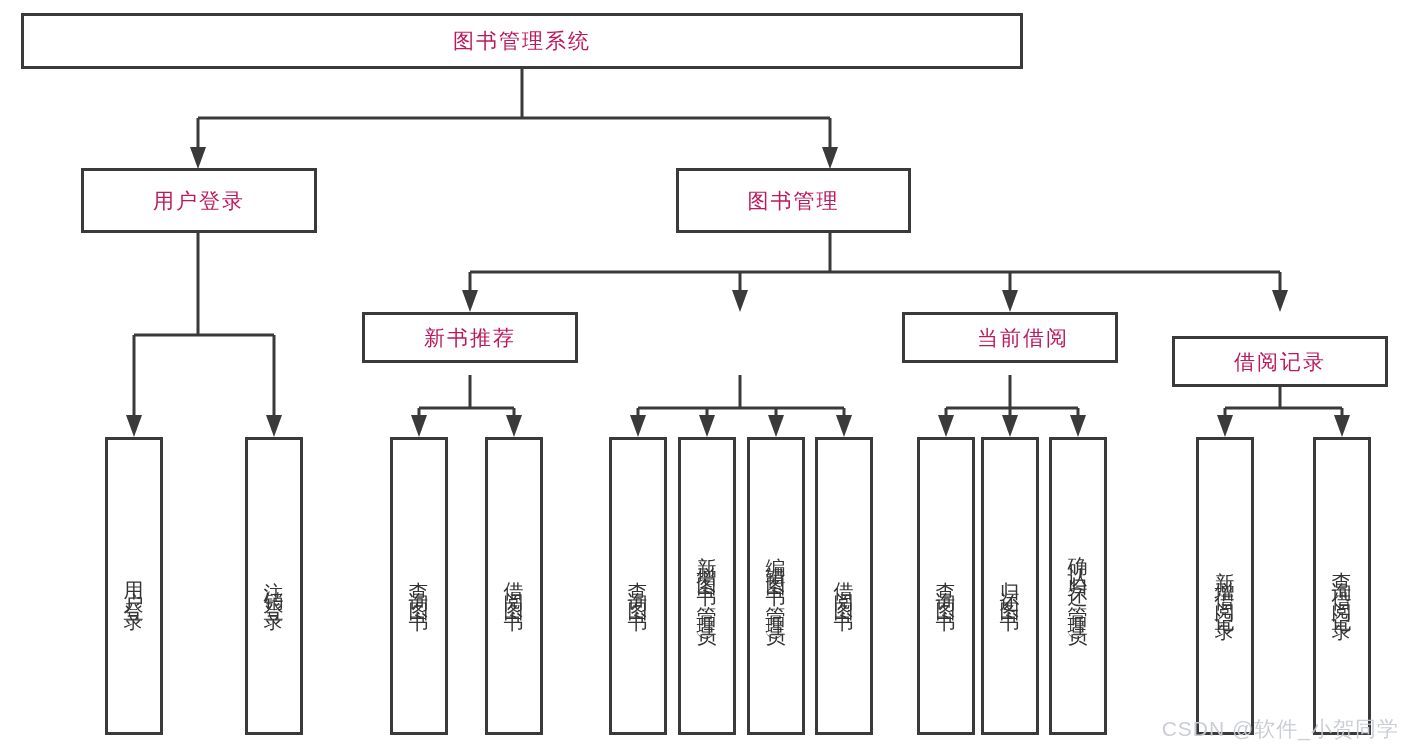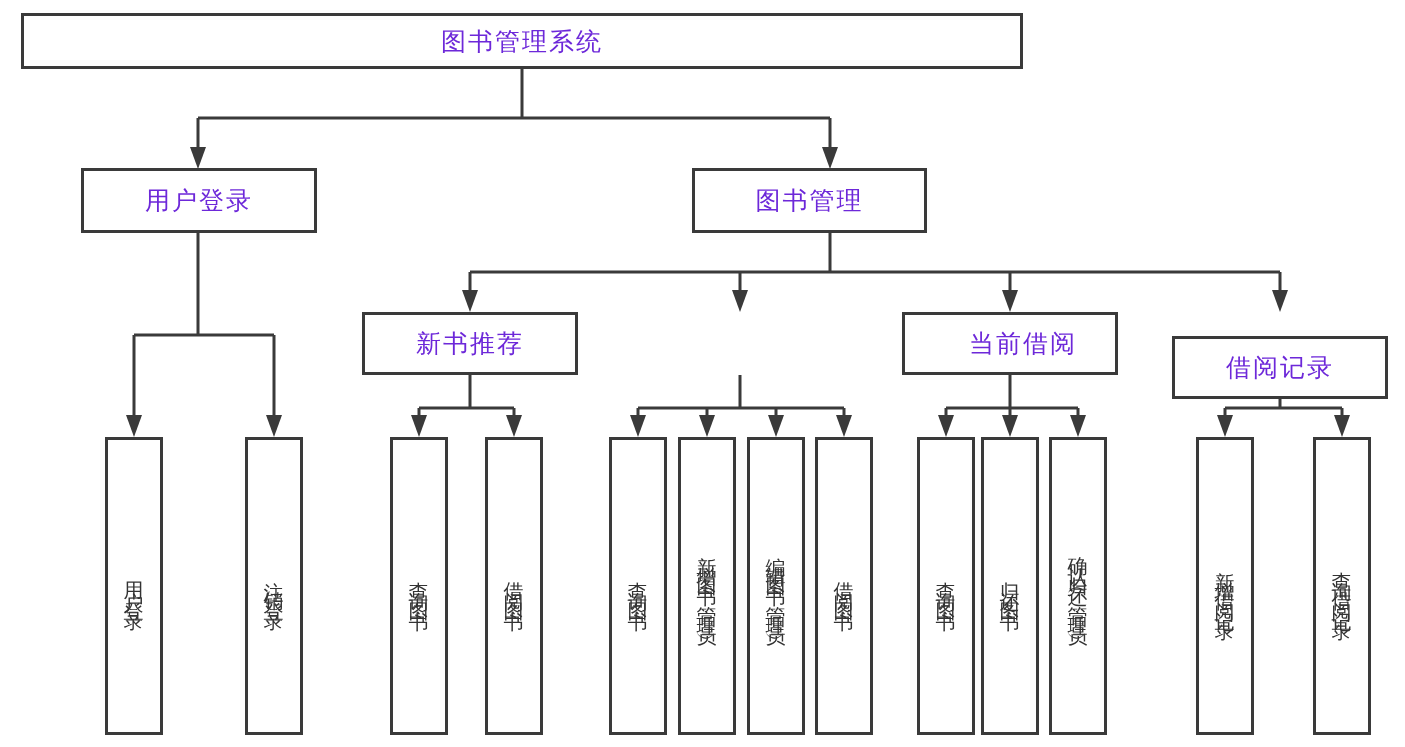--- a/index.html
+++ b/index.html
@@ -27,39 +27,39 @@
     position: absolute;
     box-sizing: border-box;
     background: #ffffff;
     border: 3px solid #3a3a3a;
     display: flex;
     align-items: center;
     justify-content: center;
     color: #333333;
   }
   .h-label {
-    font-size: 25px;
+    font-size: 21px;
     letter-spacing: 2px;
     white-space: nowrap;
-    color: #6d28d9;
+    color: #be185d;
   }
   .leaf .v-label {
     writing-mode: vertical-rl;
     text-orientation: mixed;
     font-size: 20px;
     line-height: 1;
     letter-spacing: 10px;
     color: #333333;
     white-space: nowrap;
   }
   .root-box   { left: 21px;  top: 13px;  width: 1002px; height: 56px; }
   .lvl2       { top: 168px; height: 65px; }
   .box-user-login { left: 81px;  width: 236px; }
-  .box-book-mgmt  { left: 692px; width: 235px; }
-  .lvl3       { top: 312px; height: 63px; width: 216px; }
+  .box-book-mgmt  { left: 676px; width: 235px; }
+  .lvl3       { top: 312px; height: 51px; width: 216px; }
   .box-new-book   { left: 362px;  }
   .box-borrowing  { left: 632px;  }
   .box-current    { left: 902px; padding-left: 26px;  }
   .box-records    { left: 1172px; margin-top: 24px; }
   .leaf       { top: 437px; width: 58px; height: 298px; }
   .lf-1  { left: 105px; }
   .lf-2  { left: 245px; }
   .lf-3  { left: 390px; }
   .lf-4  { left: 485px; }
   .lf-5  { left: 609px; }
@@ -191,14 +191,15 @@
     <span class="v-label">确认归还（管理员）</span>
   </div>
 
   <div class="node leaf lf-12">
     <span class="v-label">新增借阅记录</span>
   </div>
   <div class="node leaf lf-13">
     <span class="v-label">查询借阅记录</span>
   </div>
 
+  <div class="watermark">CSDN @软件_小贺同学</div>
 
 </div>
 
 </body></html>

